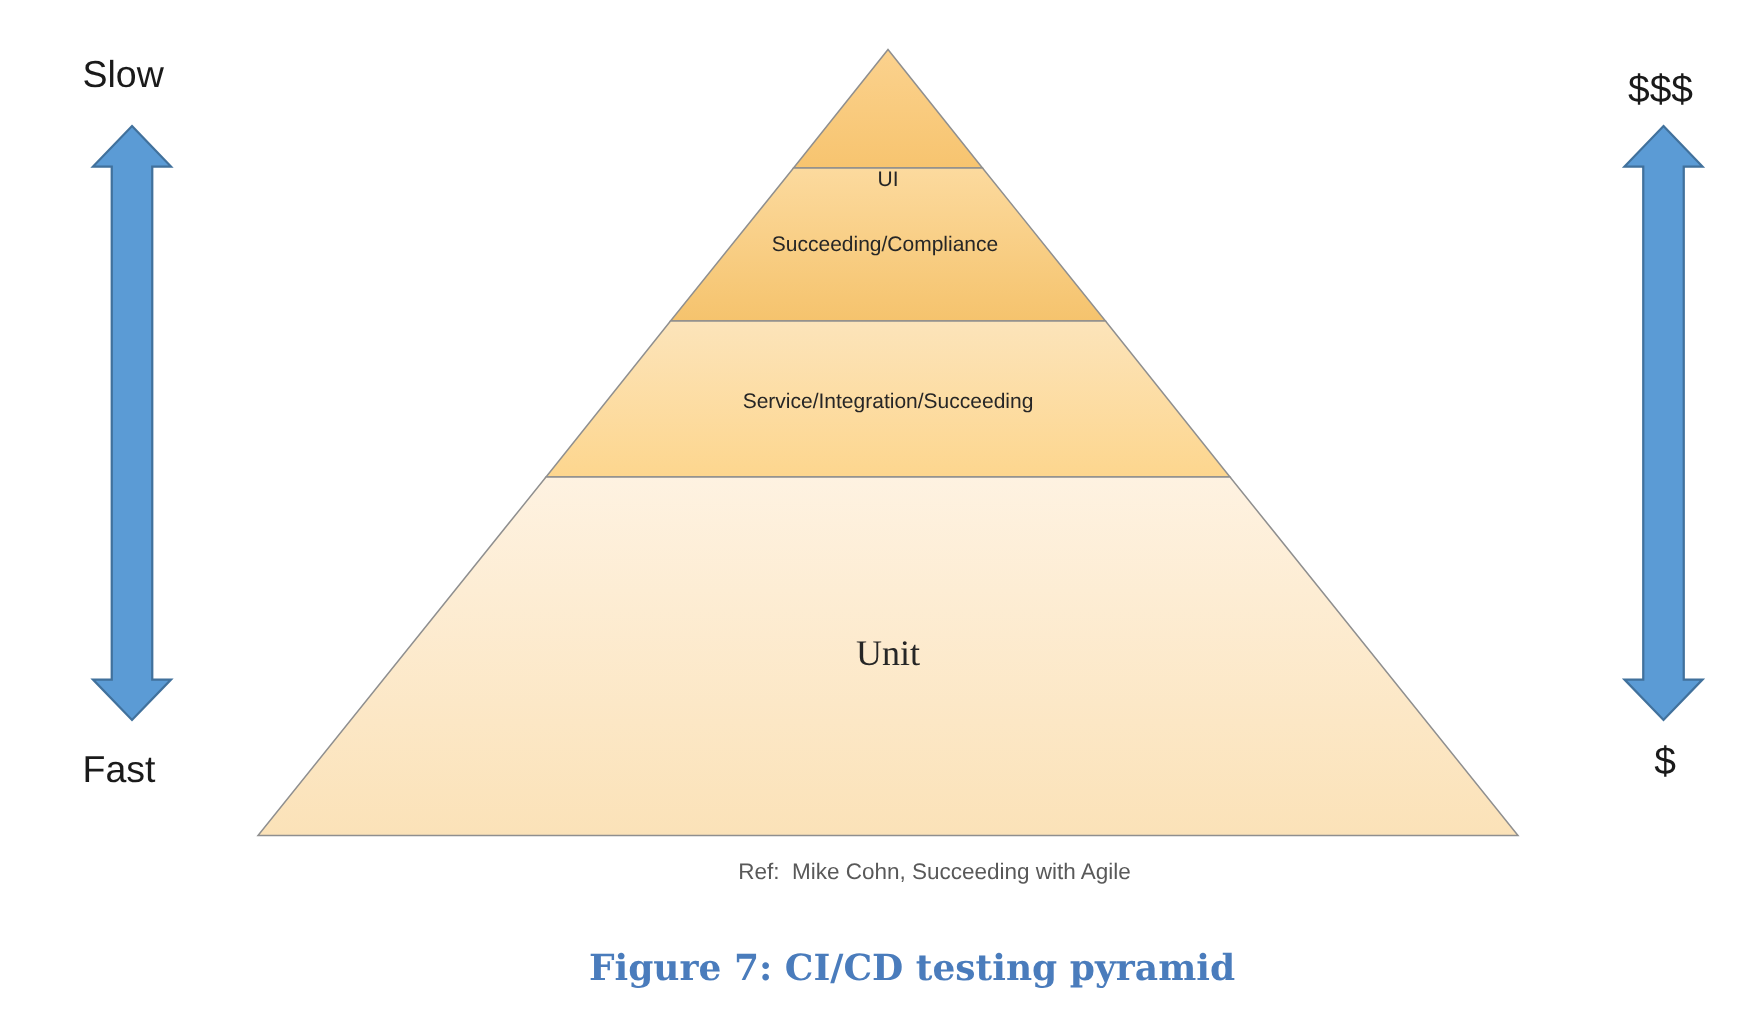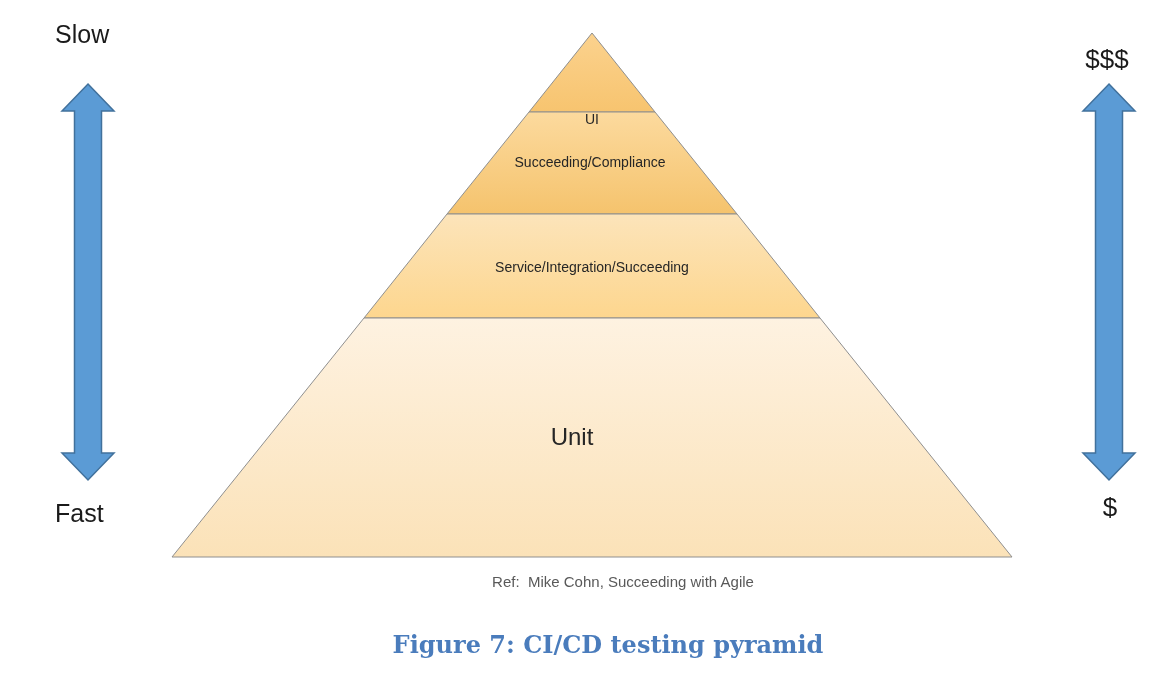--- a/index.html
+++ b/index.html
@@ -57,27 +57,27 @@
     <polygon points="592,33 655,112 529,112" fill="url(#grad-ui)" stroke-width="1" stroke="#8F8F8F"></polygon>
     <polygon points="529,112 655,112 737,214 447,214" fill="url(#grad-perf)" stroke-width="1" stroke="#8F8F8F"></polygon>
     <polygon points="447,214 737,214 820,318 364,318" fill="url(#grad-svc)" stroke-width="1" stroke="#8F8F8F"></polygon>
     <polygon points="364,318 820,318 1012,557 172,557" fill="url(#grad-unit)" stroke-width="1" stroke="#8F8F8F"></polygon>
 
     <polygon points="88,84 114,111 101.5,111 101.5,453 114,453 88,480 62,453 74.5,453 74.5,111 62,111" stroke-width="1.5" fill="#5B9BD5" stroke="#41719C"></polygon>
 
     <polygon points="1109,84 1135,111 1122.5,111 1122.5,453 1135,453 1109,480 1083,453 1095.5,453 1095.5,111 1083,111" stroke-width="1.5" fill="#5B9BD5" stroke="#41719C"></polygon>
   </svg>
 
-  <div class="lbl axis-label" style="left:55px; top:20px;">Slow</div>
+  <div class="lbl axis-label" style="left:55px; top:36px;">Slow</div>
   <div class="lbl axis-label" style="left:55px; top:499px;">Fast</div>
   <div class="lbl money-label centered" style="left:1107px; top:44px;">$$$</div>
   <div class="lbl money-label centered" style="left:1110px; top:492px;">$</div>
 
   <div class="lbl layer-label centered" style="left: 592px; top: 64px; color: rgb(38, 38, 38); margin-top: 47px;">UI</div>
   <div class="lbl layer-label centered" style="left: 590px; top: 154px; color: rgb(38, 38, 38);">Succeeding/Compliance</div>
   <div class="lbl layer-label centered" style="left: 592px; top: 259px; color: rgb(38, 38, 38);">Service/Integration/Succeeding</div>
-  <div class="lbl layer-label-unit centered" style="left: 572px; top: 423px; color: rgb(38, 38, 38);">Unit</div>
+  <div class="lbl layer-label-unit centered" style="left: 592px; top: 423px; color: rgb(38, 38, 38); font-family: Liberation Serif, serif;">Unit</div>
 
   <div class="lbl ref-label centered" style="left: 623px; top: 573px; color: rgb(89, 89, 89);">Ref:  Mike Cohn, Succeeding with Agile</div>
 
   <div class="lbl caption-label centered" style="left: 608px; top: 630px; color: rgb(74, 124, 188);">Figure 7: CI/CD testing pyramid</div>
 
 </div>
 
 </body></html>

